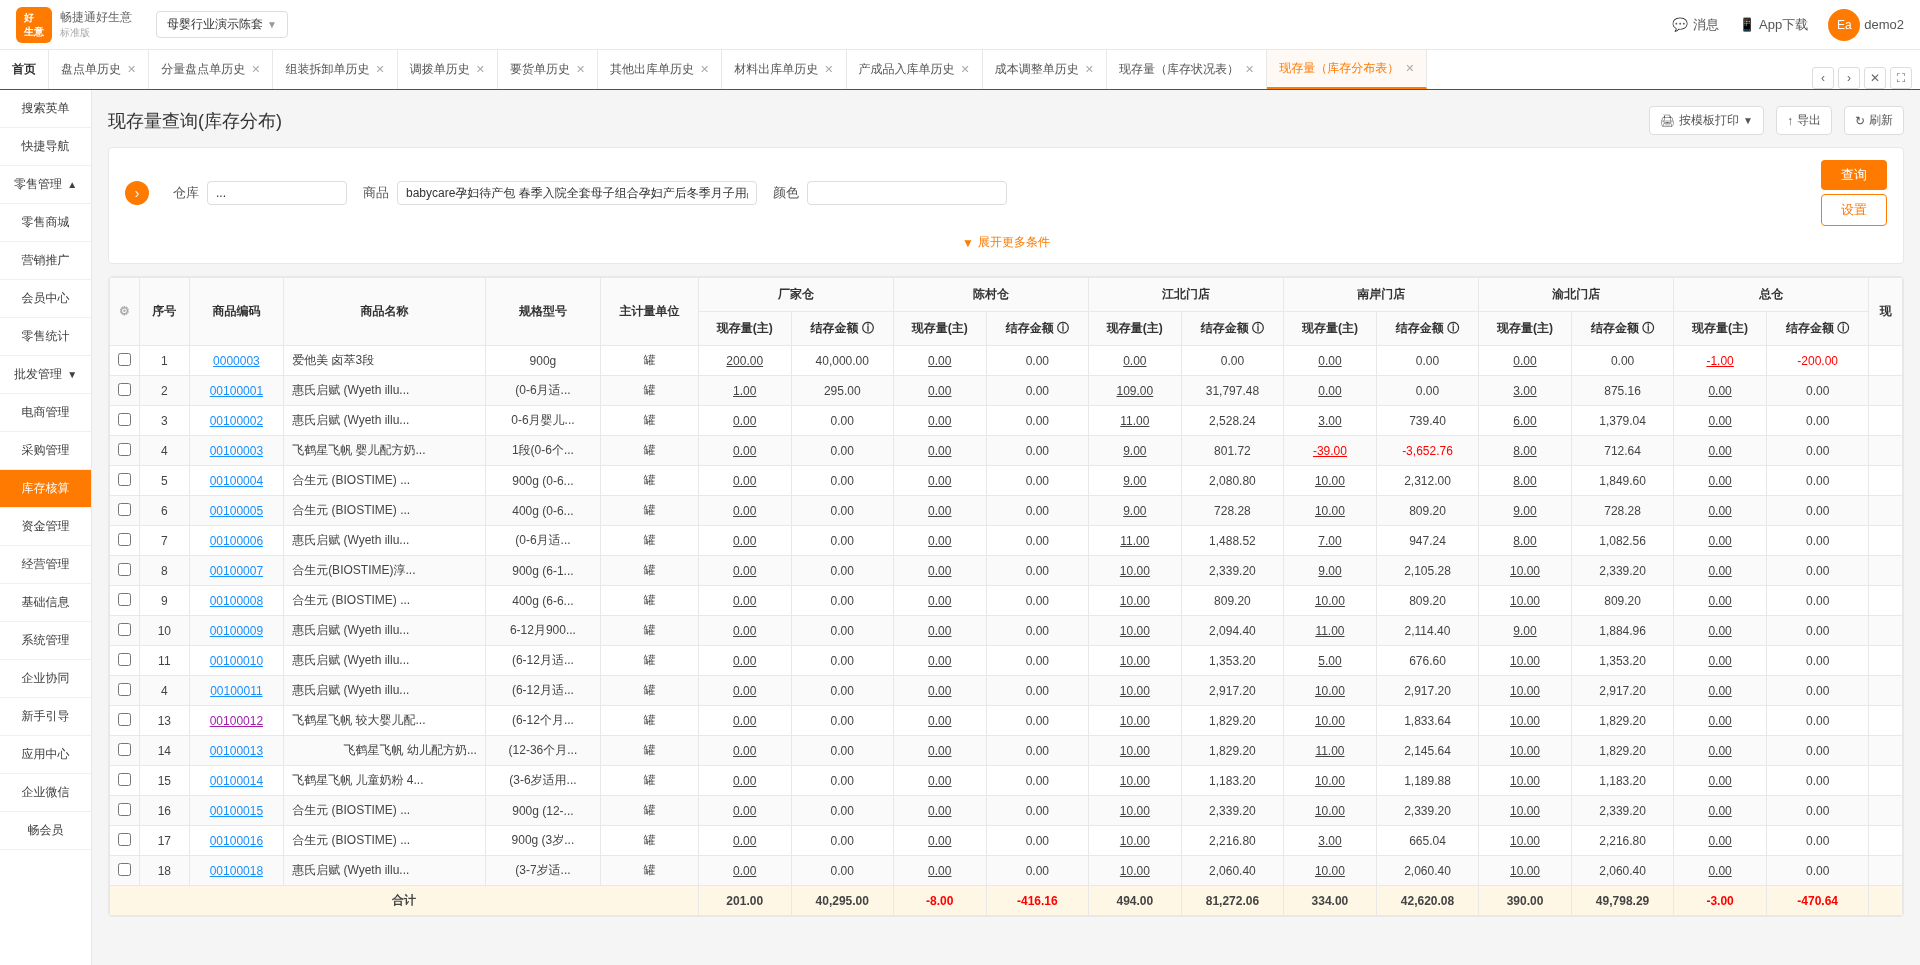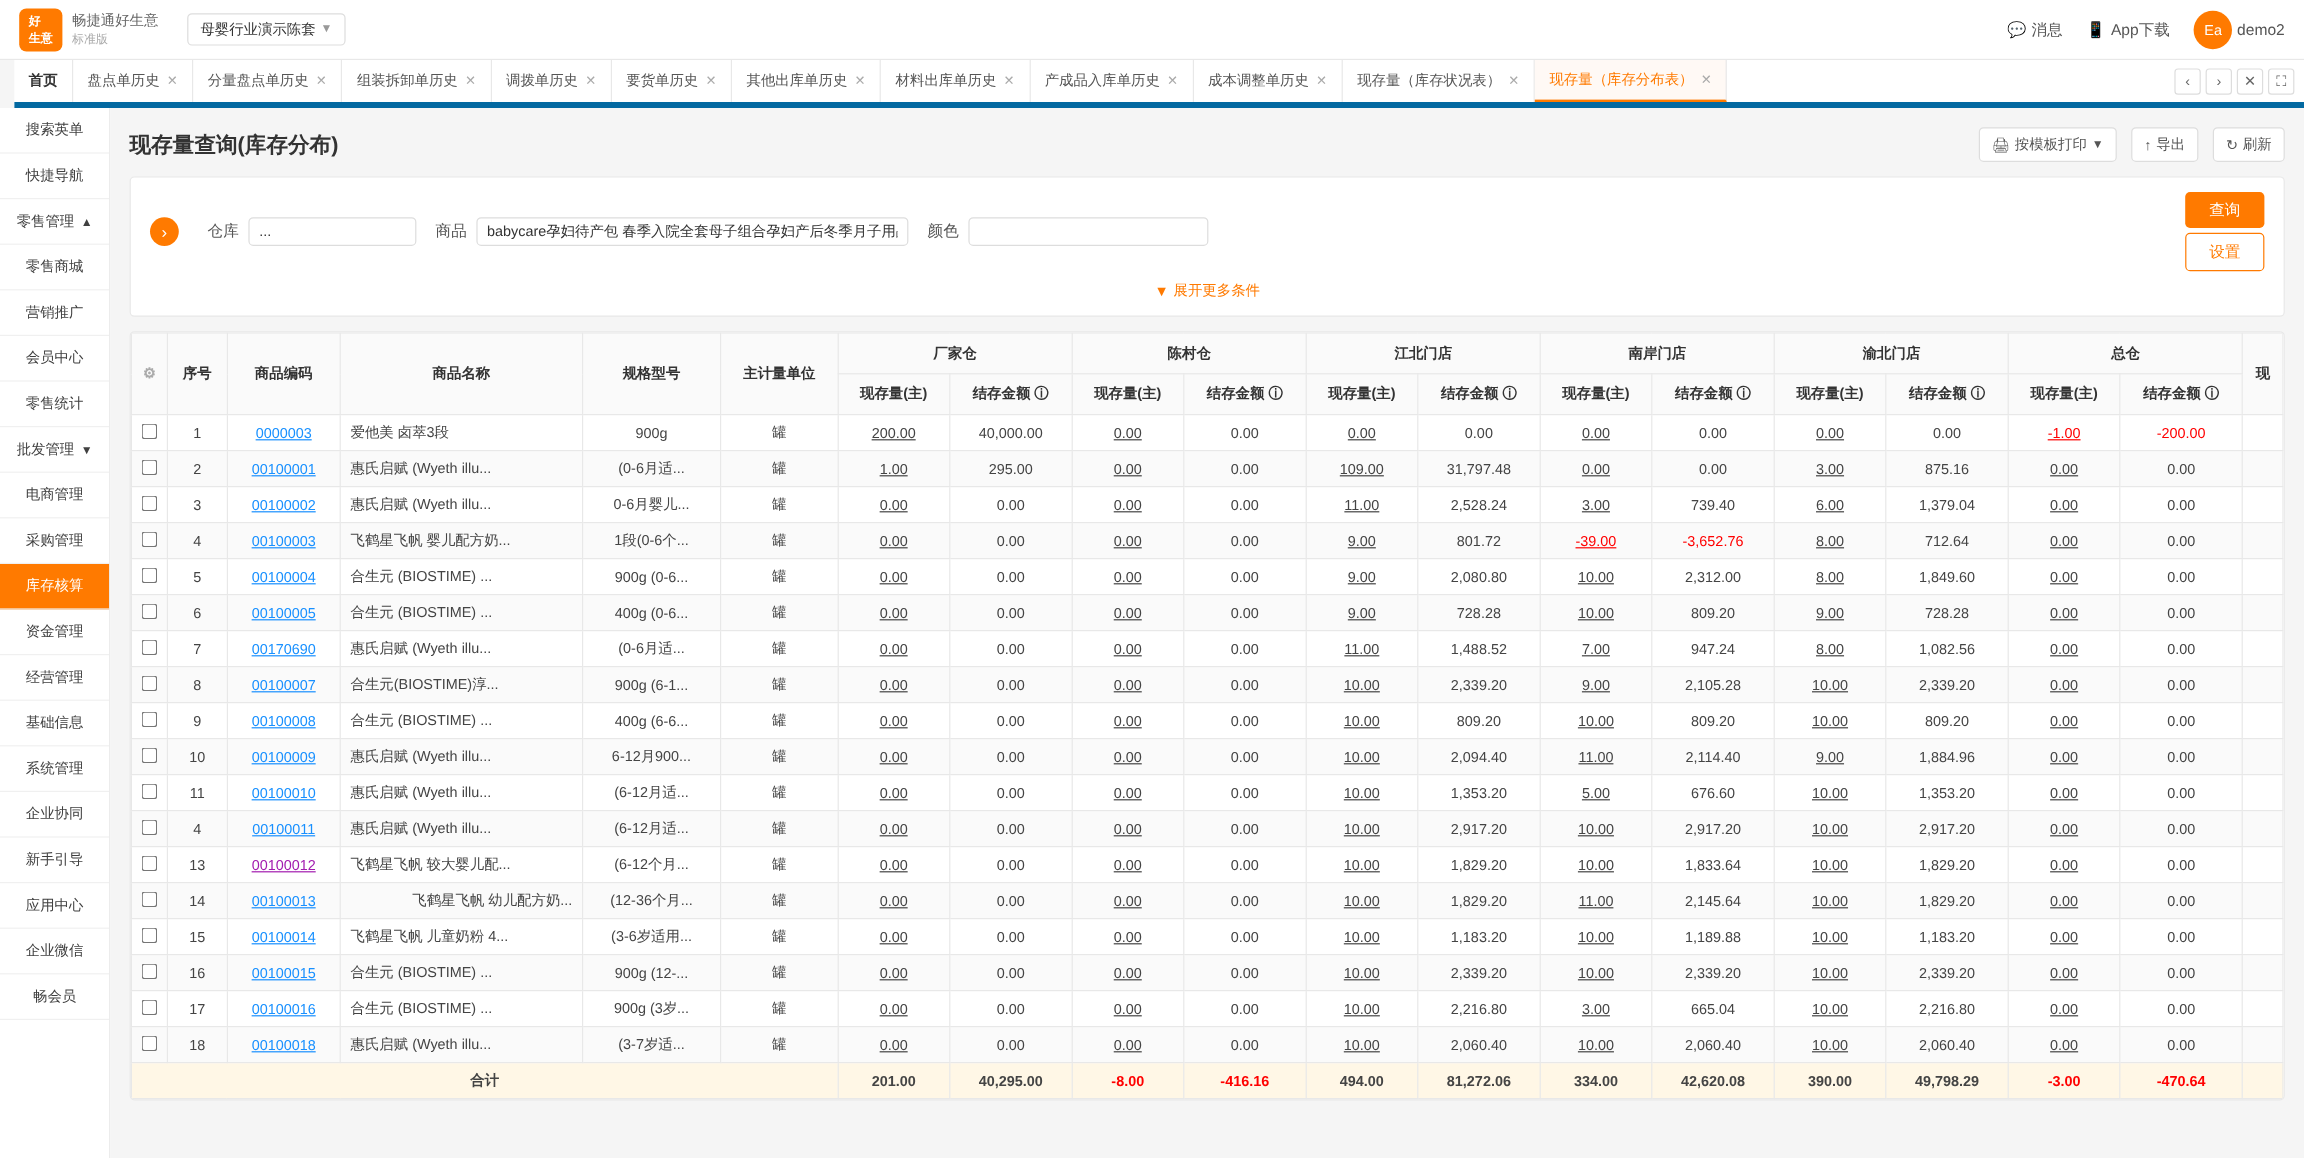--- a/index.html
+++ b/index.html
@@ -42,26 +42,26 @@
     }
     .avatar {
       width: 32px; height: 32px; border-radius: 50%;
       background: #ff7a00; display: flex; align-items: center; justify-content: center;
       color: #fff; font-size: 12px;
     }
 
     
     .tab-bar {
       position: fixed;
-      top: 50px; left: 12px; right: 0;
+      top: 50px; left: 0; right: 0;
       height: 40px;
       background: #fff;
       display: flex;
-      align-items: center;
-      border-bottom: 5px solid #0369a1;
+      align-items: flex-end;
+      border-bottom: 1px solid #0369a1;
       z-index: 99;
       overflow: hidden;
     }
     .tab-bar-inner {
       display: flex;
       align-items: center;
       flex: 1;
       overflow: hidden;
       height: 100%;
     }
@@ -148,21 +148,21 @@
 
     
     .page-header {
       display: flex;
       align-items: center;
       justify-content: space-between;
       margin-bottom: 12px;
     }
     .page-title {
       font-size: 18px;
-      font-weight: bold;
+      font-weight: normal;
       color: #333;
     }
     .page-actions {
       display: flex;
       align-items: center;
       gap: 12px;
     }
     .action-btn {
       display: flex;
       align-items: center;
@@ -595,21 +595,21 @@
     <td>809.20</td>
     <td class="underline">9.00</td>
     <td>728.28</td>
     <td class="underline">0.00</td>
     <td>0.00</td>
     <td></td>
   </tr>
           <tr>
     <td><input type="checkbox" style=""></td>
     <td>7</td>
-    <td class="underline" style="color:#1890ff">00170690</td>
+    <td class="underline" style="color:#1890ff">00100006</td>
     <td style="text-align:left">惠氏启赋 (Wyeth illu...</td>
     <td>(0-6月适...</td>
     <td>罐</td>
     <td class="underline">0.00</td>
     <td>0.00</td>
     <td class="underline">0.00</td>
     <td>0.00</td>
     <td class="underline">11.00</td>
     <td>1,488.52</td>
     <td class="underline">7.00</td>

